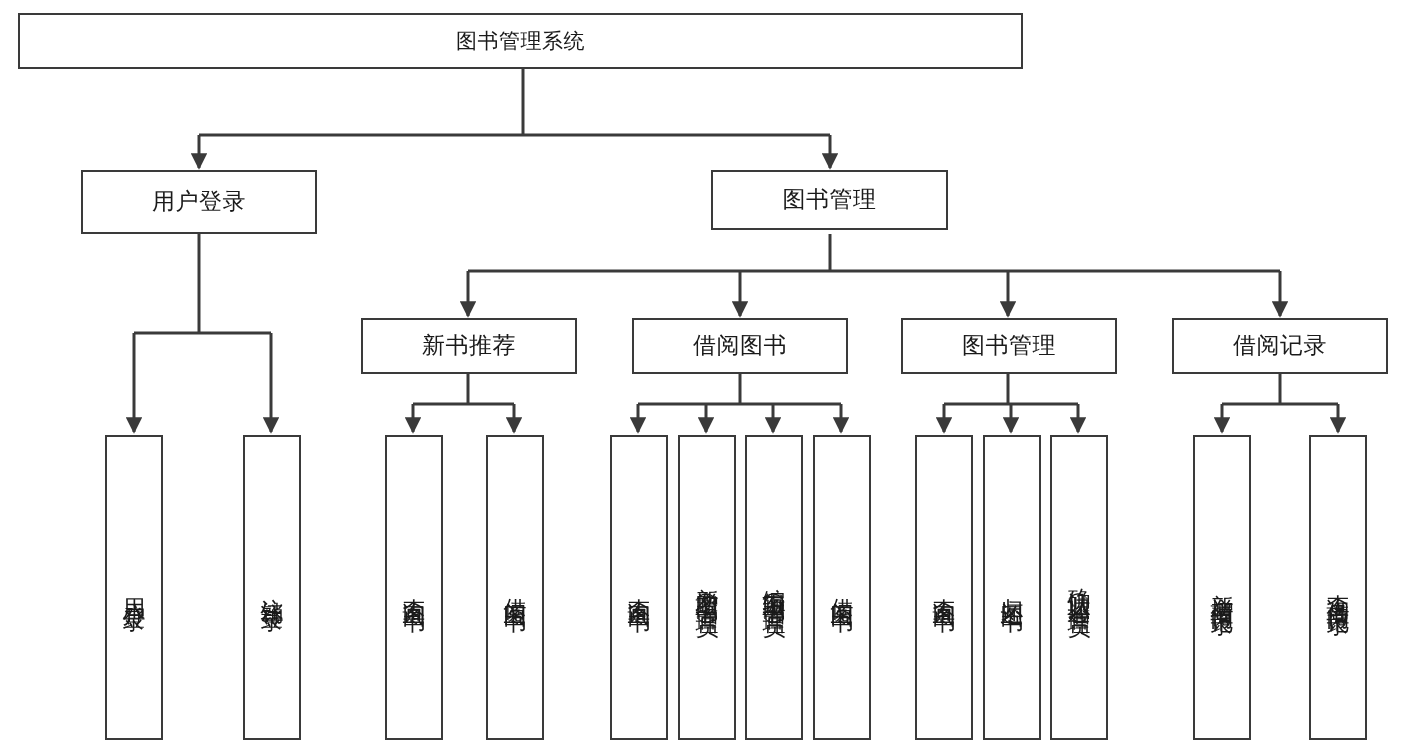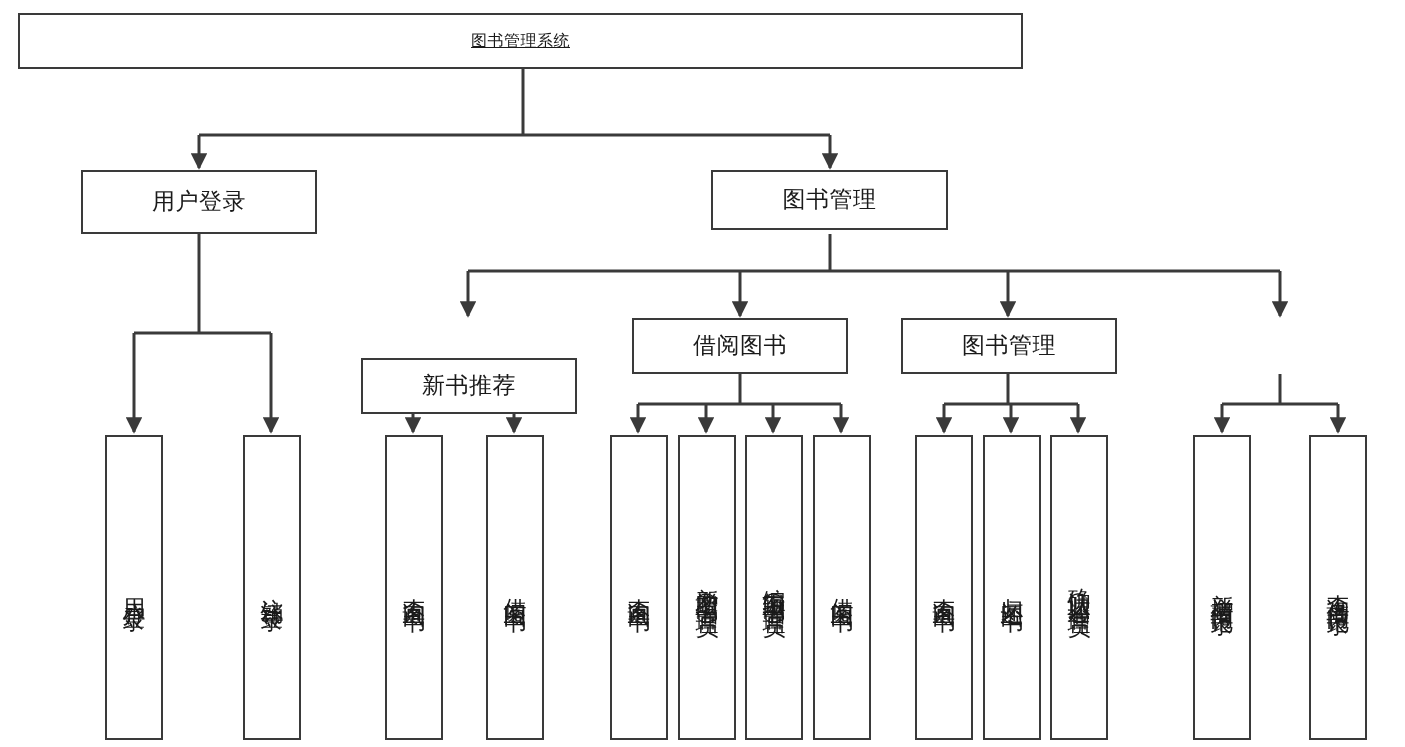--- a/index.html
+++ b/index.html
@@ -41,22 +41,21 @@
     line-height: 1.18;
     white-space: nowrap;
   }
   
   .node.horiz .node-label {
     writing-mode: horizontal-tb;
     font-size: 23px;
     letter-spacing: 0.5px;
   }
   .node.root .node-label {
-    font-size: 16px;
-    text-decoration: underline;
+    font-size: 21px;
   }
   
   .node.vert {
     align-items: center;
     justify-content: center;
     padding: 6px 0;
   }
   .node.vert .node-label {
     writing-mode: vertical-rl;
     text-orientation: upright;
@@ -136,29 +135,32 @@
     <span class="node-label">图书管理系统</span>
   </div>
 
   <div class="node horiz" style="left:81px; top:170px; width:236px; height:64px;">
     <span class="node-label">用户登录</span>
   </div>
   <div class="node horiz" style="left:711px; top:170px; width:237px; height:60px;">
     <span class="node-label">图书管理</span>
   </div>
 
-  <div class="node horiz" style="left:361px; top:318px; width:216px; height:56px;margin-top:40px;">
+  <div class="node horiz" style="left:361px; top:318px; width:216px; height:56px;">
     <span class="node-label">新书推荐</span>
   </div>
   <div class="node horiz" style="left:632px; top:318px; width:216px; height:56px;">
     <span class="node-label">借阅图书</span>
   </div>
   <div class="node horiz" style="left:901px; top:318px; width:216px; height:56px;">
     <span class="node-label">图书管理</span>
   </div>
+  <div class="node horiz" style="left:1172px; top:318px; width:216px; height:56px;">
+    <span class="node-label">借阅记录</span>
+  </div>
 
   <div class="node vert" style="left:105px; top:435px; width:58px; height:305px;">
     <span class="node-label">用户登录</span>
   </div>
   <div class="node vert" style="left:243px; top:435px; width:58px; height:305px;">
     <span class="node-label">注销登录</span>
   </div>
 
   <div class="node vert" style="left:385px; top:435px; width:58px; height:305px;">
     <span class="node-label">查询图书</span>

